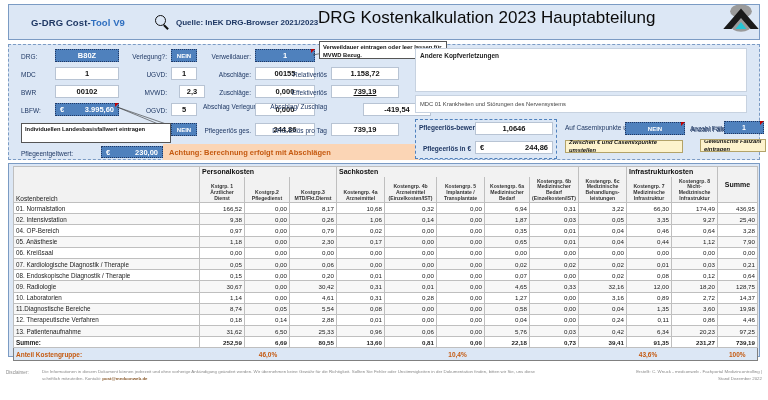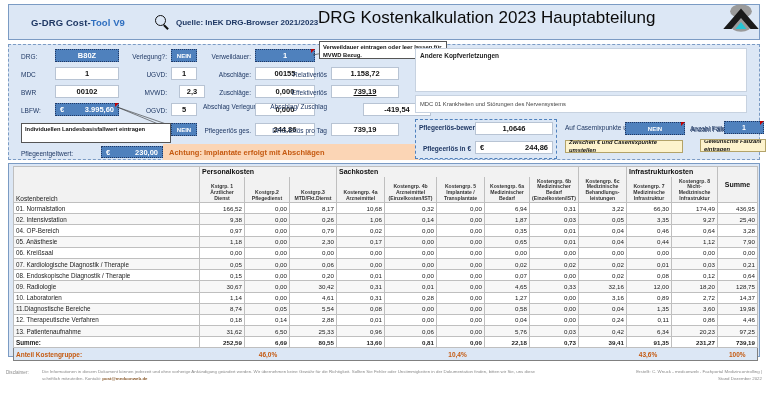--- a/index.html
+++ b/index.html
@@ -249,21 +249,21 @@
 
     <div class="lbl r" style="left:246px; top:44px; width:72px;">Effektiverlös</div>
     <div class="box" style="left:322px; top:40px; width:68px; height:13px; text-decoration:underline;">739,19</div>
 
     <div class="lbl r" style="left:252px; top:58px; width:66px; line-height:1.25;">Abschlag/ Zuschlag</div>
     <div class="box" style="left:322px; top:58px; width:68px; height:13px;margin-left:32px;">-419,54</div>
 
     <div class="lbl r" style="left:246px; top:82px; width:72px;">DRG-Erlös pro Tag</div>
     <div class="box" style="left:322px; top:78px; width:68px; height:13px;">739,19</div>
 
-    <div class="achtung" style="left:154px; top:99px; width:256px; height:16px;">Achtung: Implantate erfolgt mit Abschlägen</div>
+    <div class="achtung" style="left:154px; top:99px; width:256px; height:16px;">Achtung: Berechnung erfolgt mit Abschlägen</div>
 
     <div class="wide-white" style="left:406px; top:3px; width:332px; height:44px; font-weight:bold; font-size:6.5px;">Andere Kopfverletzungen</div>
     <div class="wide-white" style="left:406px; top:50px; width:332px; height:18px; font-size:5.8px; color:#444; display:flex; align-items:center;">MDC 01 Krankheiten und Störungen des Nervensystems</div>
 
     <div class="subpanel" style="left:406px; top:74px; width:142px; height:40px;"></div>
     <div class="lbl r" style="left:410px; top:79px; width:52px; font-weight:bold; line-height:1.25;">Pflegeerlös-bewertungsrelation</div>
     <div class="box" style="left:466px; top:77px; width:78px; height:13px;">1,0646</div>
     <div class="lbl r" style="left:410px; top:100px; width:52px; font-weight:bold;">Pflegeerlös in €</div>
     <div class="box eur" style="left:466px; top:96px; width:78px; height:13px;">
       <span>€</span>

